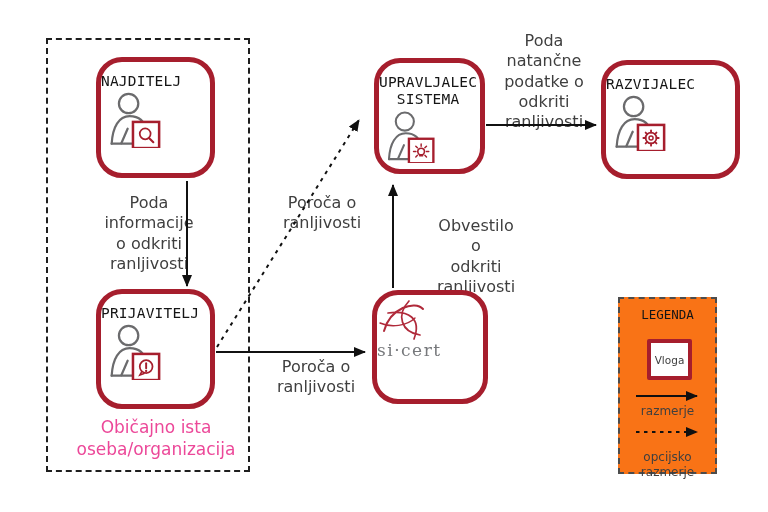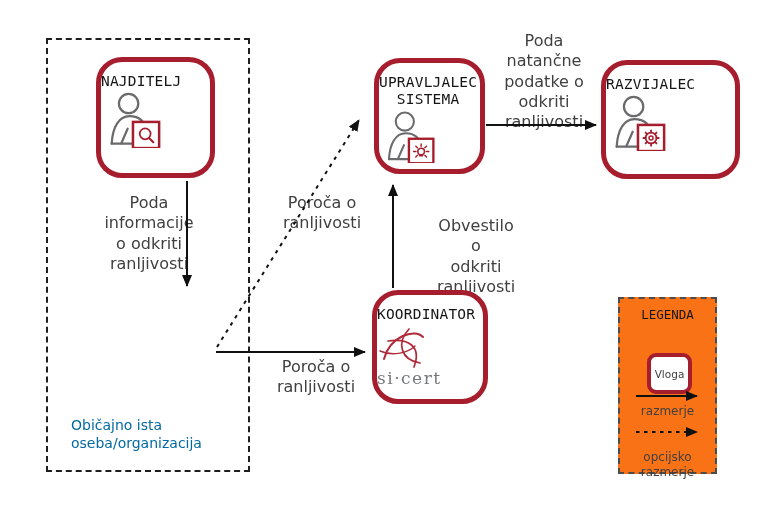--- a/index.html
+++ b/index.html
@@ -12,36 +12,36 @@
   .edge.dashed{stroke-dasharray:3.5 5;}
   .node{position:absolute;background:#fff;border:5px solid var(--accent-red,#A61E2D);
         border-radius:26px;box-sizing:border-box;display:flex;flex-direction:column;
         align-items:flex-start;z-index:4;}
   .node-title{font-family:"DejaVu Sans Mono",monospace;font-size:14.5px;color:#151515;
               letter-spacing:.2px;text-align:center;line-height:1.2;margin-top:11px;
               white-space:pre-line;}
   .persona{margin-top:1px;}
   .edge-label{position:absolute;font-size:16px;line-height:1.27;color:#3f3f3f;
               text-align:center;white-space:pre-line;z-index:2;}
-  .node-note{position:absolute;font-size:14px;line-height:1.3;color:#0369a1;
-             text-align:left;white-space:pre-line;z-index:2;}
+  .node-note{position:absolute;font-size:17px;line-height:1.3;color:#ec4899;
+             text-align:center;white-space:pre-line;z-index:2;}
   .person-stroke{fill:none;stroke:var(--person-gray,#6b6b6d);stroke-width:2.3;stroke-linecap:round;}
   .badge{fill:#fff;stroke:var(--accent-red,#A61E2D);stroke-width:2.6;}
   .glyph{fill:none;stroke:var(--accent-red,#A61E2D);stroke-width:1.8;stroke-linecap:round;}
   .glyph-fill{fill:var(--accent-red,#A61E2D);stroke:none;}
   .swirl{fill:none;stroke:#b02a3a;stroke-linecap:round;}
   .sicert-text{font-family:"DejaVu Serif",serif;font-size:17px;letter-spacing:1.5px;
                color:var(--sicert-text-gray,#77797c);line-height:1;margin-top:0px;}
   .legend-box{position:absolute;left:618px;top:297px;width:99px;height:177px;
               border:2px dashed #4c4c4c;box-sizing:border-box;z-index:2;background:#f97316;}
   .legend-title{position:absolute;left:0;top:8px;width:100%;text-align:center;
                 font-family:"DejaVu Sans Mono",monospace;font-size:12.5px;color:#151515;}
   .vloga-box{position:absolute;left:27px;top:40px;width:45px;height:41px;
-             border:4px solid var(--accent-red,#A61E2D);border-radius:9px;box-sizing:border-box;
-             display:flex;align-items:center;justify-content:center;background:#fff;margin-top:14px;}
+             border:4px solid var(--accent-red,#A61E2D);border-radius:2px;box-sizing:border-box;
+             display:flex;align-items:center;justify-content:center;background:#fff;}
   .vloga-label{font-size:10.5px;color:#3f3f3f;}
   .legend-arrow{position:absolute;left:13px;width:76px;height:14px;}
   .legend-arrow.solid-a{top:90px;}
   .legend-arrow.dashed-a{top:126px;}
   .legend-label{position:absolute;left:0;width:100%;text-align:center;font-size:12px;
                 line-height:1.25;color:#3f3f3f;white-space:pre-line;}
   .legend-label.l1{top:105px;}
   .legend-label.l2{top:151px;}
 </style>
 </head>
@@ -75,20 +75,31 @@
   <div class="node" style="left:96px;top:57px;width:119px;height:121px;">
     <div class="node-title">NAJDITELJ</div>
     <svg class="persona" width="62" height="57" viewBox="0 0 64 58">
       <use href="#sym-person"></use>
       <rect class="badge" x="33" y="31.5" width="27" height="27"></rect>
       <circle class="glyph" cx="45.6" cy="43.8" r="5.6"></circle>
       <line class="glyph" x1="49.8" y1="48.3" x2="54" y2="52.4" style="stroke-width:2.2"></line>
     </svg>
   </div>
 
+  <div class="node" style="left:96px;top:289px;width:119px;height:120px;">
+    <div class="node-title">PRIJAVITELJ</div>
+    <svg class="persona" width="62" height="57" viewBox="0 0 64 58">
+      <use href="#sym-person"></use>
+      <rect class="badge" x="33" y="31.5" width="27" height="27"></rect>
+      <circle class="glyph" cx="46.6" cy="44.6" r="6.6"></circle>
+      <path class="glyph" d="M41.9 50 L40 53.3 L44.5 51.7" style="stroke-width:1.5"></path>
+      <line class="glyph" x1="46.6" y1="41.2" x2="46.6" y2="46.4" style="stroke-width:2"></line>
+      <circle class="glyph-fill" cx="46.6" cy="49.1" r="1.2"></circle>
+    </svg>
+  </div>
   <div class="node-note" style="left:71px;top:416px;width:170px;">Običajno ista
 oseba/organizacija</div>
 
   <div class="node" style="left:374px;top:58px;width:111px;height:116px;">
     <div class="node-title">UPRAVLJALEC
 SISTEMA</div>
     <svg class="persona" width="58" height="53" viewBox="0 0 64 58">
       <use href="#sym-person"></use>
       <rect class="badge" x="33" y="31.5" width="27" height="27"></rect>
       <circle class="glyph" cx="46.5" cy="45.6" r="3.7"></circle>
@@ -99,21 +110,20 @@
         <line x1="46.5" y1="39.8" x2="46.5" y2="37.2"></line>
         <line x1="50.6" y1="41.5" x2="52.4" y2="39.7"></line>
         <line x1="42.4" y1="41.5" x2="40.6" y2="39.7"></line>
         <line x1="50.6" y1="49.7" x2="52.4" y2="51.5"></line>
         <line x1="42.4" y1="49.7" x2="40.6" y2="51.5"></line>
       </g>
     </svg>
   </div>
 
   <div class="node" style="left:372px;top:290px;width:116px;height:114px;">
-    <div class="node-title">KOORDINATOR</div>
     <svg width="56" height="44" viewBox="0 0 56 44" style="margin-top:3px;">
       <path class="swirl" d="M7 33 C13 10 38 2 46 11" style="stroke-width:2"></path>
       <path class="swirl" d="M32 3 C19 17 24 34 43 37" style="stroke-width:1.7"></path>
       <path class="swirl" d="M11 15 C31 12 45 20 37 41" style="stroke-width:1.7"></path>
       <path class="swirl" d="M3 25 C14 30 30 28 38 20" style="stroke-width:1.4"></path>
     </svg>
     <div class="sicert-text">si·cert</div>
   </div>
 
   <div class="node" style="left:601px;top:60px;width:139px;height:119px;">

